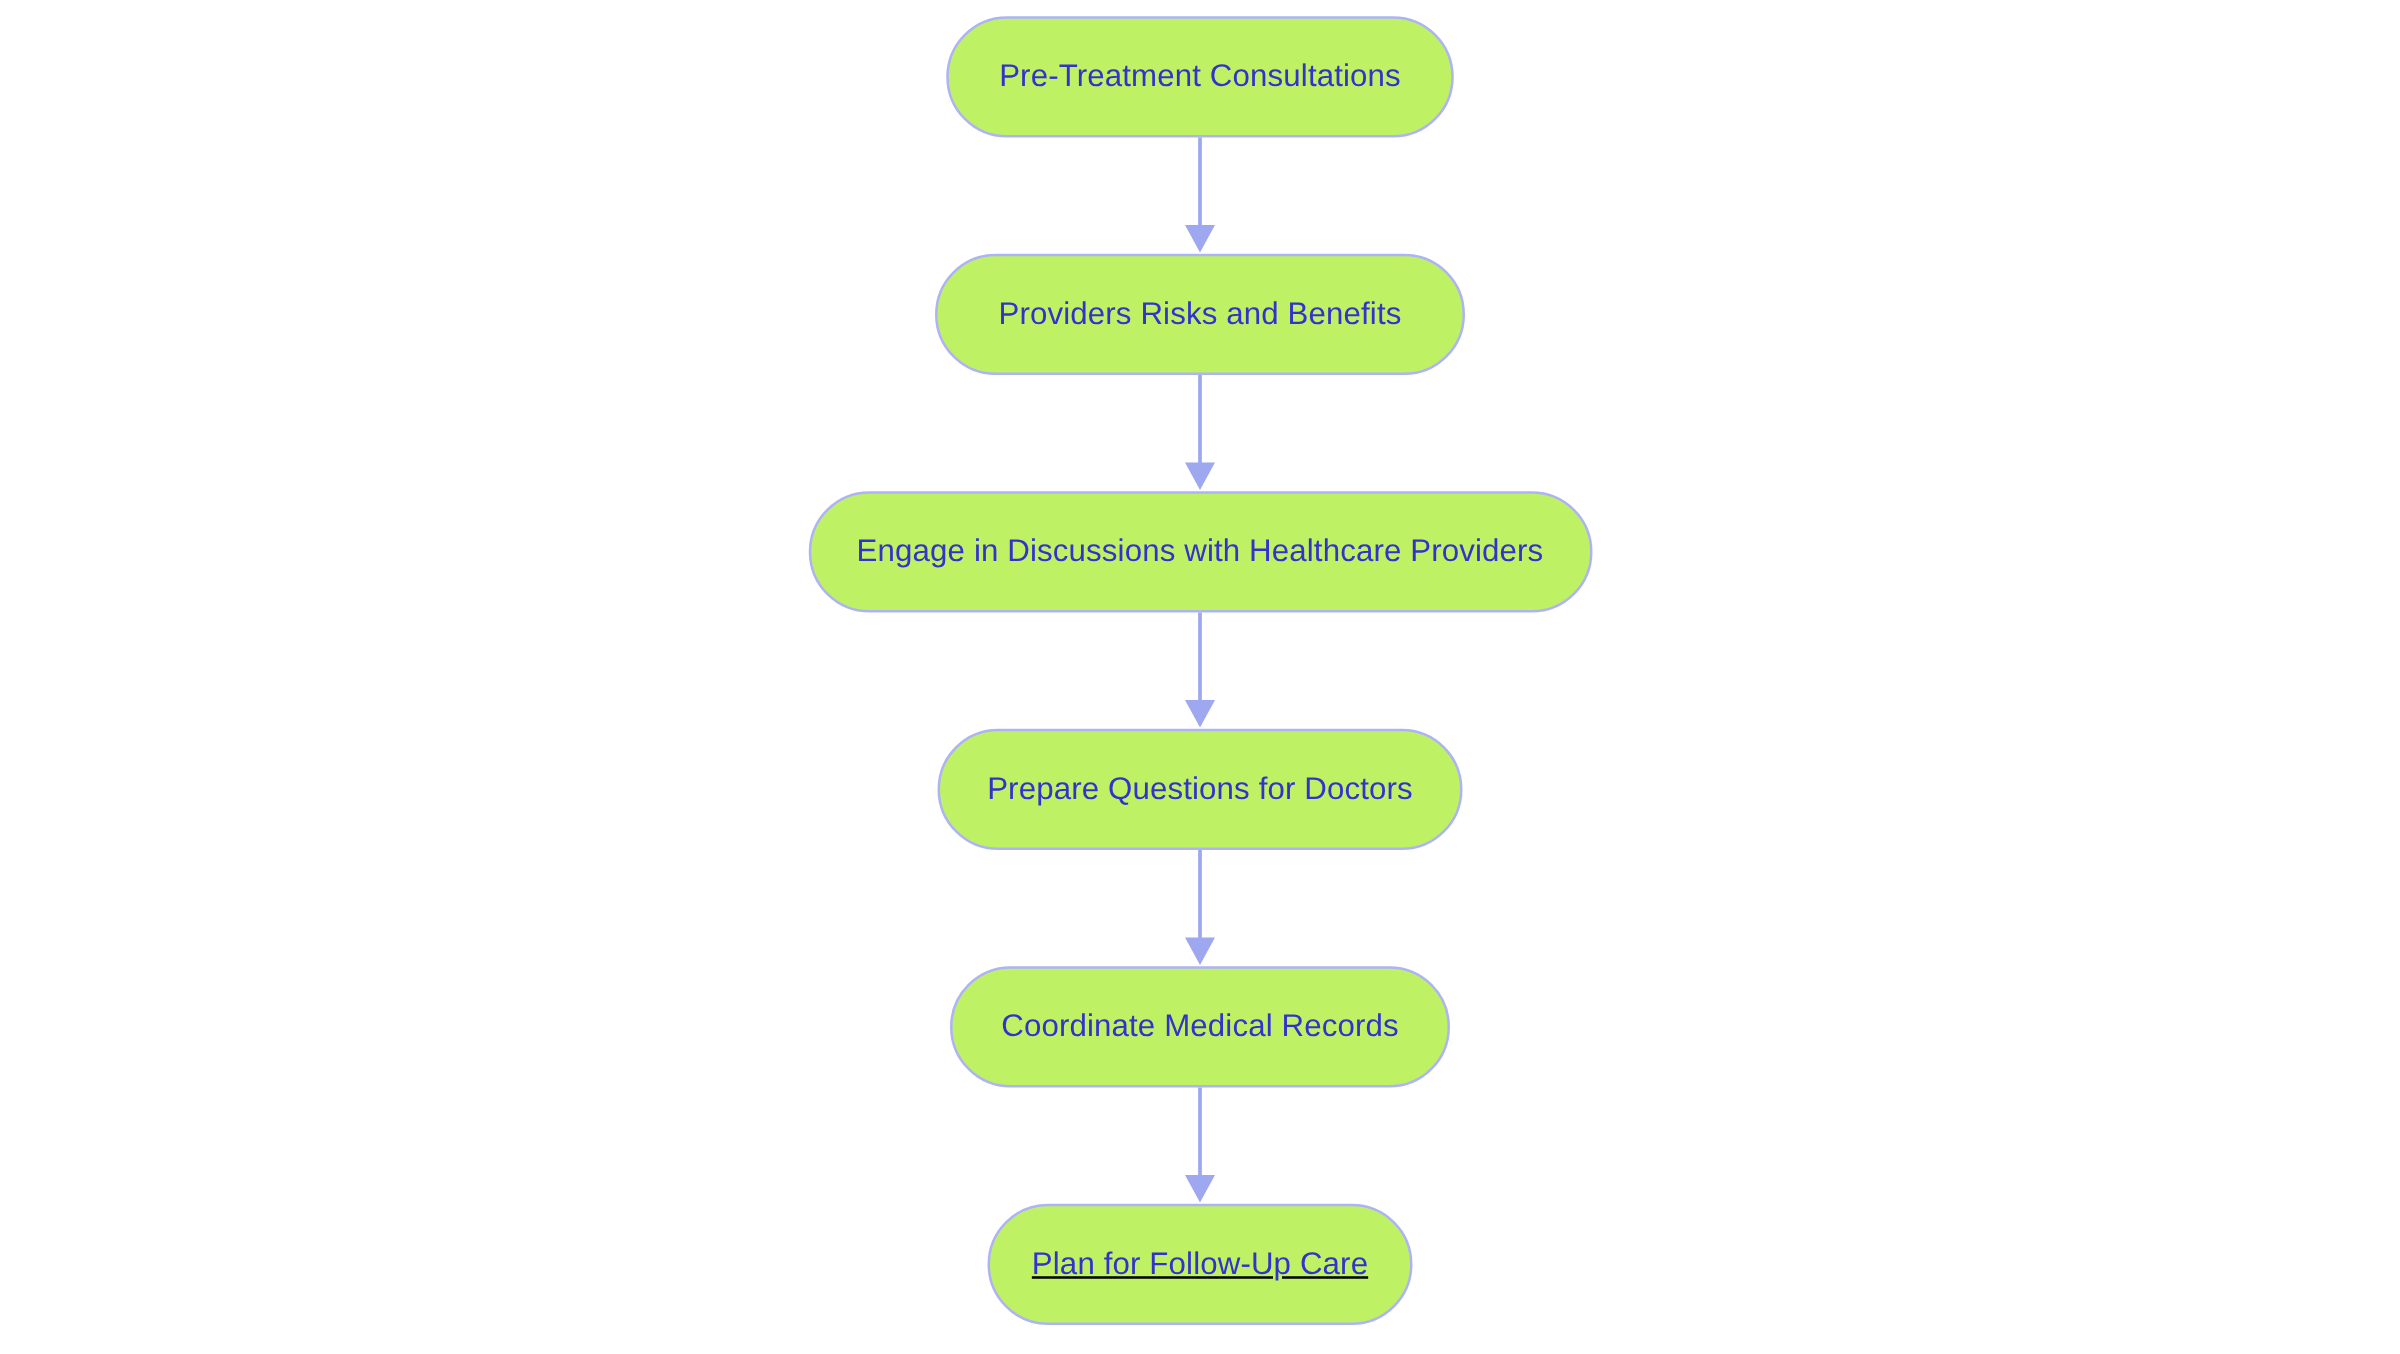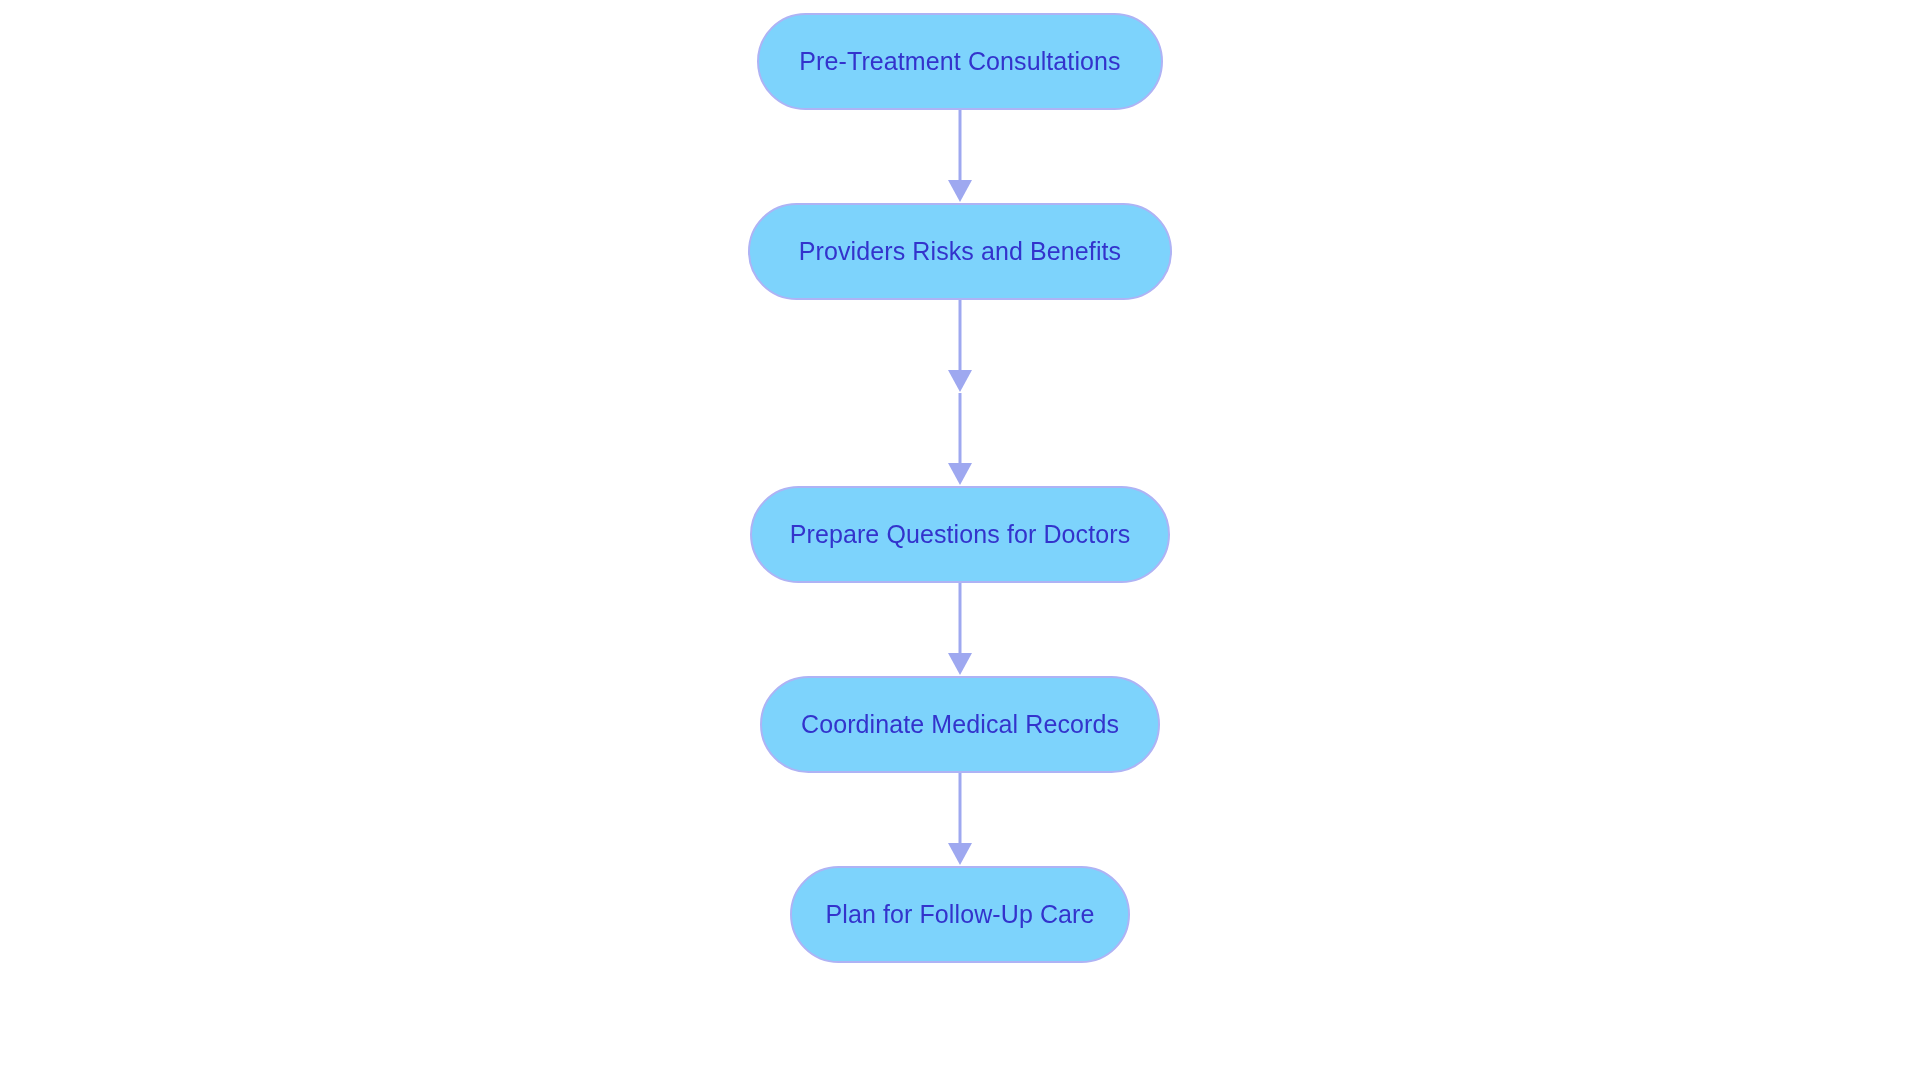--- a/index.html
+++ b/index.html
@@ -36,21 +36,21 @@
     box-sizing: border-box;
   }
 
   .node {
     position: relative;
     height: 97px;
     box-sizing: border-box;
     display: flex;
     align-items: center;
     justify-content: center;
-    background: #7dd3fc;
+    background: #bef264;
     border: 2px solid #aeb3f5;
     border-radius: 49px;
     flex: 0 0 auto;
   }
 
   .node-label {
     color: #3333cc;
     font-size: 25px;
     font-weight: 400;
     line-height: 1;
@@ -58,21 +58,21 @@
     white-space: nowrap;
     font-family: "Liberation Sans", "DejaVu Sans", sans-serif;
   }
 
   
   .node.w1 { width: 406px; }
   .node.w2 { width: 424px; }
   .node.w3 { width: 627px; }
   .node.w4 { width: 420px; text-align: right; }
   .node.w5 { width: 400px; text-align: right; }
-  .node.w6 { width: 340px; }
+  .node.w6 { width: 340px; text-decoration: underline; }
 
   .connector {
     position: relative;
     width: 30px;
     height: 93px;
     flex: 0 0 auto;
     display: block;
   }
   .connector svg {
     display: block;
@@ -102,20 +102,23 @@
       <span class="node-label">Providers Risks and Benefits</span>
     </div>
 
     <div class="connector">
       <svg viewBox="0 0 30 93" xmlns="http://www.w3.org/2000/svg">
         <line x1="15" y1="0" x2="15" y2="72" stroke="#9ea8f0" stroke-width="3"></line>
         <polygon points="3,70 27,70 15,92" fill="#9ea8f0"></polygon>
       </svg>
     </div>
 
+    <div class="node w3">
+      <span class="node-label">Engage in Discussions with Healthcare Providers</span>
+    </div>
 
     <div class="connector">
       <svg viewBox="0 0 30 93" xmlns="http://www.w3.org/2000/svg">
         <line x1="15" y1="0" x2="15" y2="72" stroke="#9ea8f0" stroke-width="3"></line>
         <polygon points="3,70 27,70 15,92" fill="#9ea8f0"></polygon>
       </svg>
     </div>
 
     <div class="node w4">
       <span class="node-label">Prepare Questions for Doctors</span>

